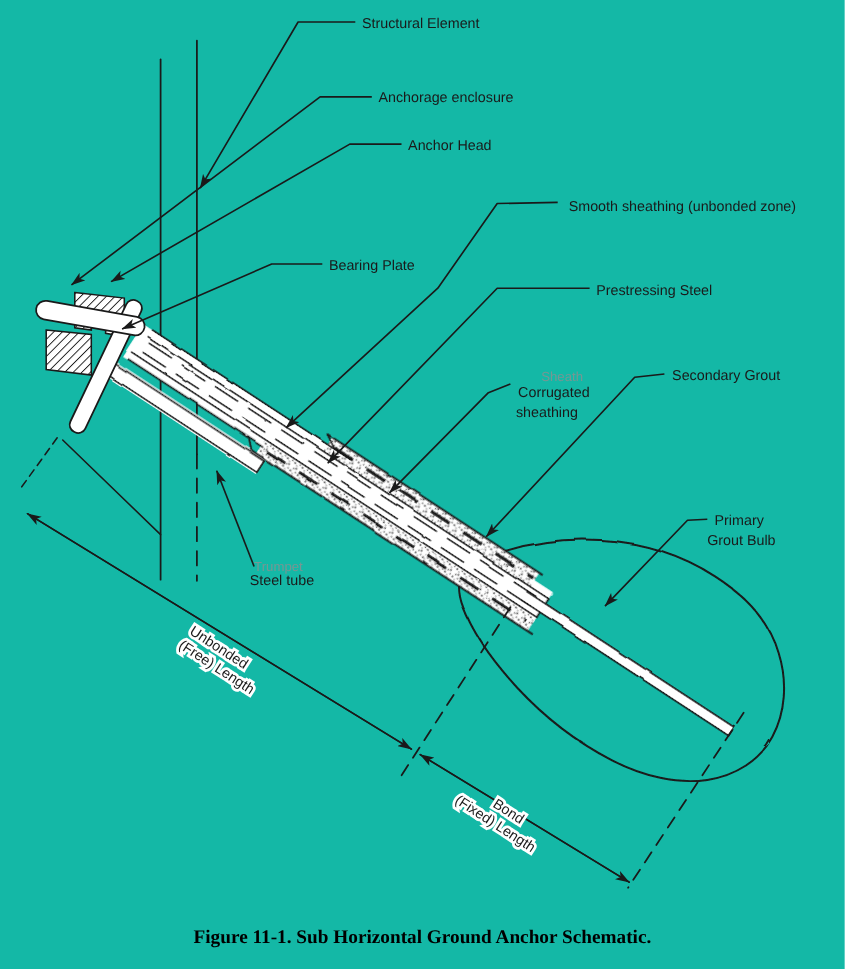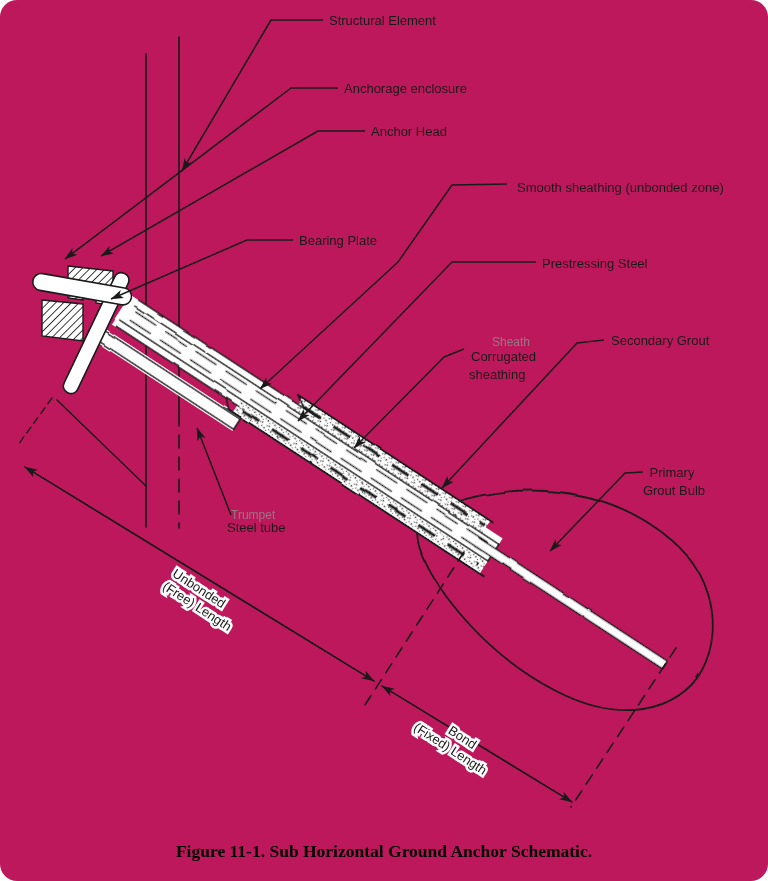--- a/index.html
+++ b/index.html
@@ -1,17 +1,17 @@
 <!DOCTYPE html>
 <html><head>
 <meta charset="utf-8">
 <style>
   html,body{margin:0;padding:0;background:#ffffff;}
-  .page{position:relative;width:768px;height:881px;background:#be185d;overflow:hidden;
-        font-family:"Liberation Sans", sans-serif;border-radius:17px;}
+  .page{position:relative;width:768px;height:881px;background:#14b8a6;overflow:hidden;
+        font-family:"Liberation Sans", sans-serif;}
   svg{position:absolute;left:0;top:0;}
   .ln{stroke:#1a1a1a;stroke-width:1.6;fill:none;stroke-linecap:round;stroke-linejoin:round;}
   .thin{stroke-width:1.4;}
   .thick{stroke-width:1.8;}
   .leader{stroke:#1a1a1a;stroke-width:1.5;fill:none;stroke-linejoin:round;}
   .dashsteel{stroke-dasharray:24 12;}
   .dashbound{stroke-dasharray:11 8;}
   .dashwall{stroke-dasharray:13 9;}
   .dashext{stroke-dasharray:7 5;}
   .corrdash{stroke:#1a1a1a;stroke-width:2.8;stroke-dasharray:20 15;fill:none;}

